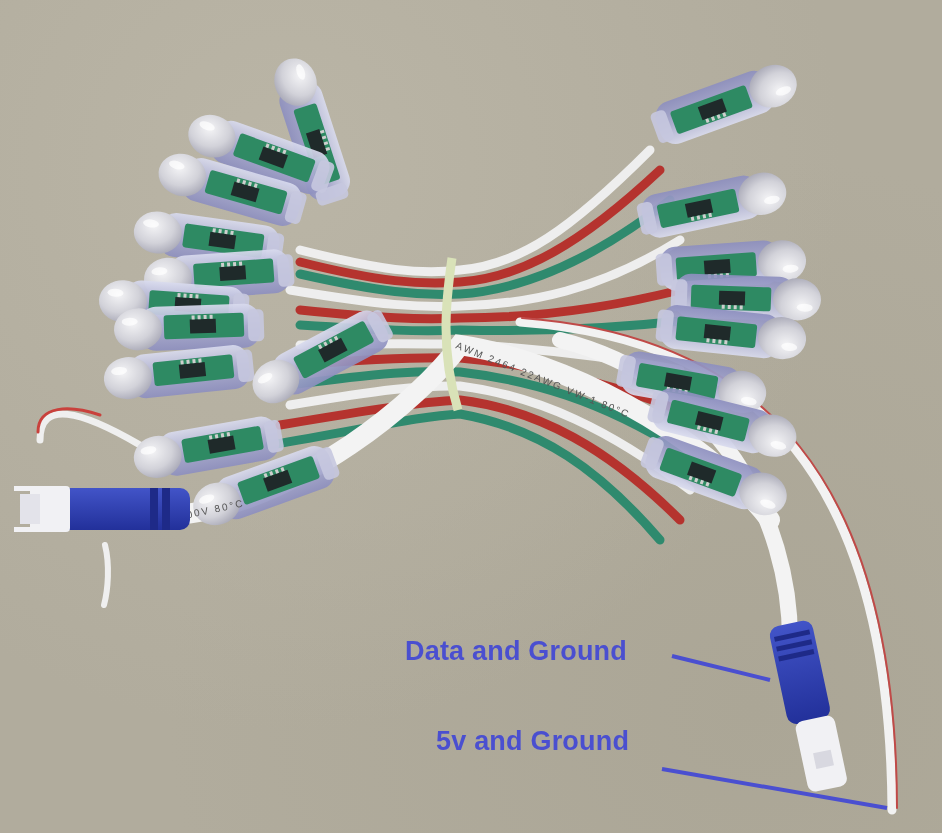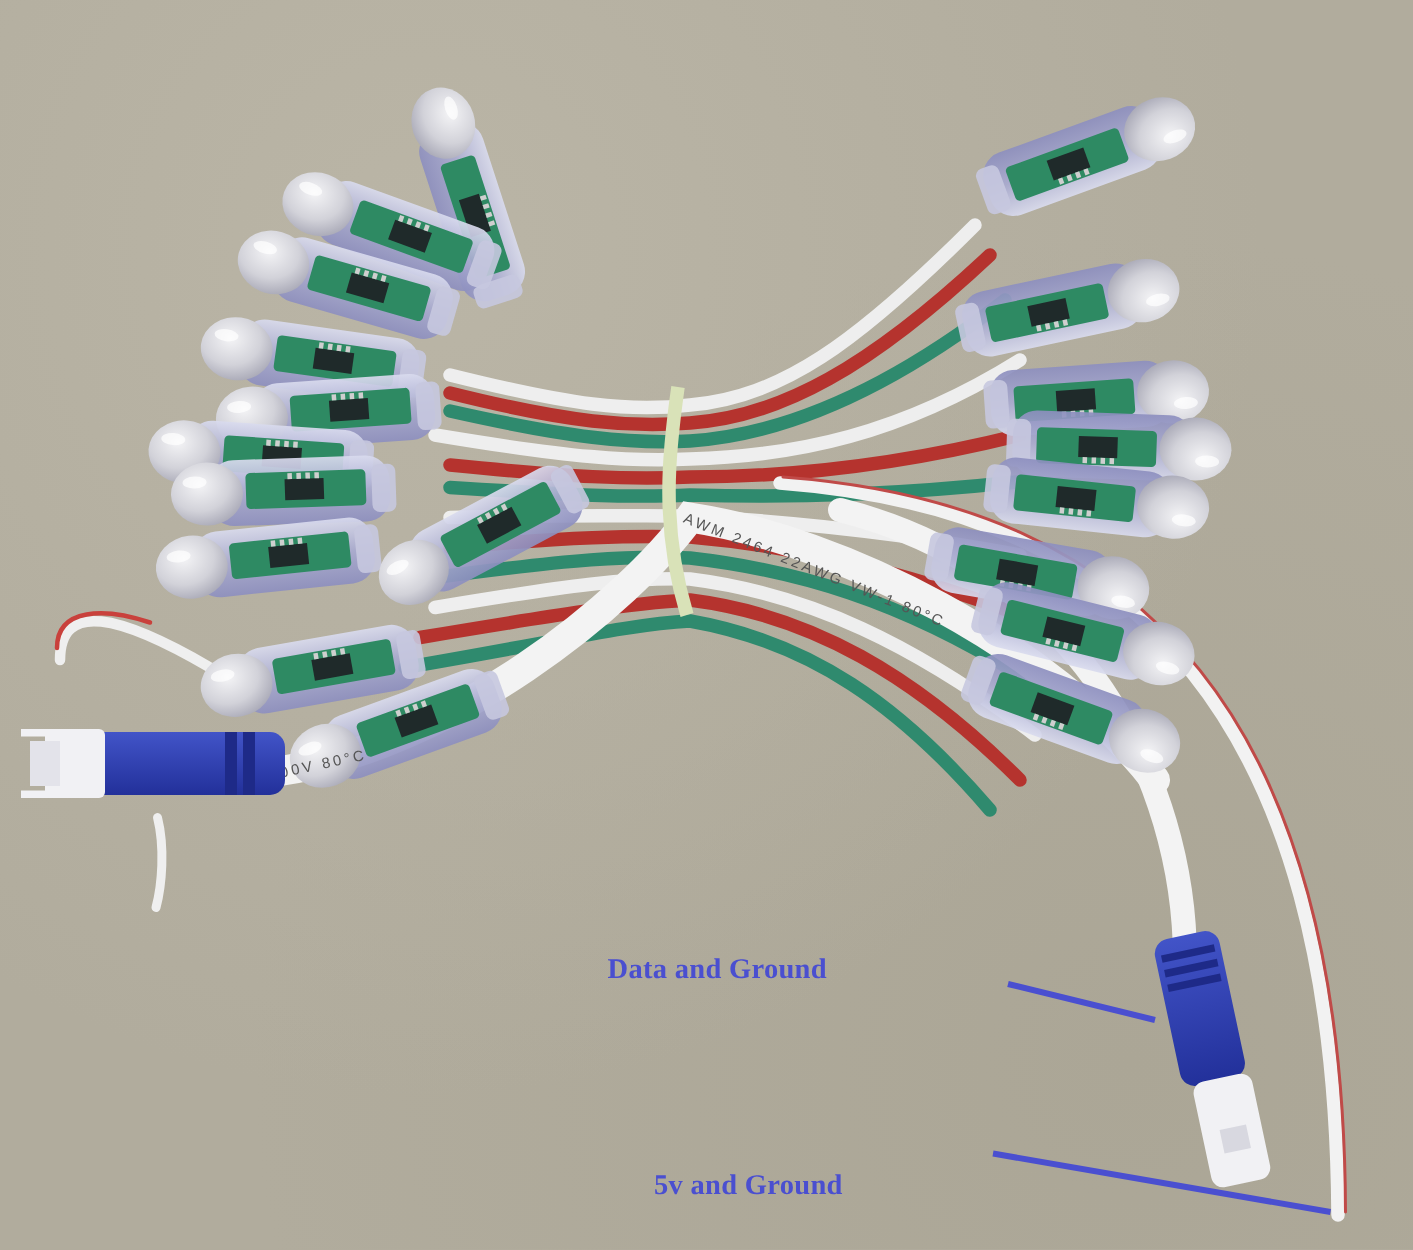--- a/index.html
+++ b/index.html
@@ -3,22 +3,22 @@
 <meta charset="utf-8">
 <style>
   html, body { margin: 0; padding: 0; }
   body { width: 942px; height: 833px; overflow: hidden; background: #b3ae9f; }
   #photo { position: relative; width: 942px; height: 833px; overflow: hidden;
     background:
       radial-gradient(ellipse at 30% 20%, #bab5a6 0%, rgba(186,181,166,0) 60%),
       radial-gradient(ellipse at 80% 85%, #aba696 0%, rgba(171,166,150,0) 55%),
       #b1ac9d; }
   #scene { position: absolute; left: 0; top: 0; }
-  .label { position: absolute; font-family: Liberation Serif, serif; font-weight: bold;
-    font-size: 19px; letter-spacing: 0.2px; white-space: nowrap; }
+  .label { position: absolute; font-family: Liberation Sans, sans-serif; font-weight: bold;
+    font-size: 27px; letter-spacing: 0.2px; white-space: nowrap; }
 </style>
 </head>
 <body>
 
 <div id="photo">
   <svg id="scene" width="942" height="833" viewBox="0 0 942 833">
     <defs>
       <linearGradient id="housingGrad" x1="0" y1="0" x2="0" y2="1">
         <stop offset="0" stop-color="#d9dbee"></stop>
         <stop offset="0.5" stop-color="#a9abd0"></stop>
@@ -121,14 +121,14 @@
       <rect x="4" y="30" width="36" height="5" fill="#1e2a88"></rect>
       <rect x="6" y="98" width="40" height="72" rx="8" fill="#f1f1f4"></rect>
       <rect x="18" y="132" width="18" height="16" fill="#d8d8e0"></rect>
     </g>
 
     <line x1="672" y1="656" x2="770" y2="680" stroke="#4a4fd0" stroke-width="4"></line>
     <line x1="662" y1="769" x2="887" y2="808" stroke="#4a4fd0" stroke-width="4"></line>
   </svg>
 
   <div class="label" style="left:405px; top:636px; color:#4a4fd0;">Data and Ground</div>
-  <div class="label" style="left:436px; top:780px; color:#4a4fd0;">5v and Ground</div>
+  <div class="label" style="left:436px; top:726px; color:#4a4fd0;">5v and Ground</div>
 </div>
 
 </body></html>

